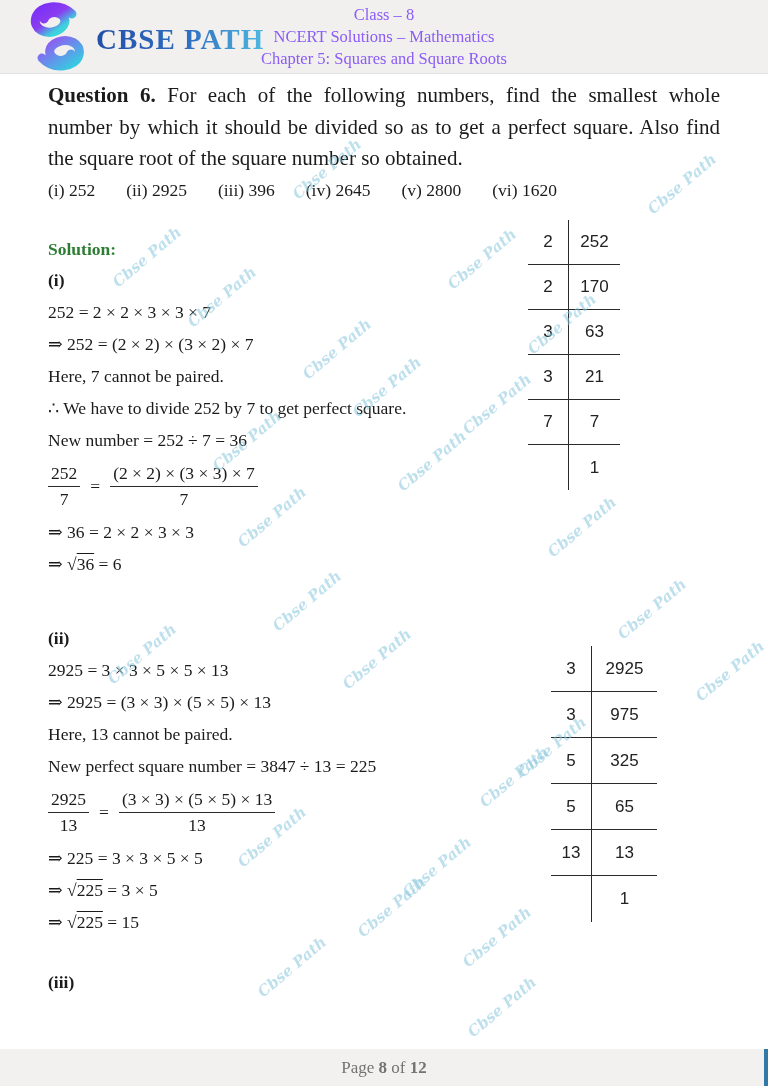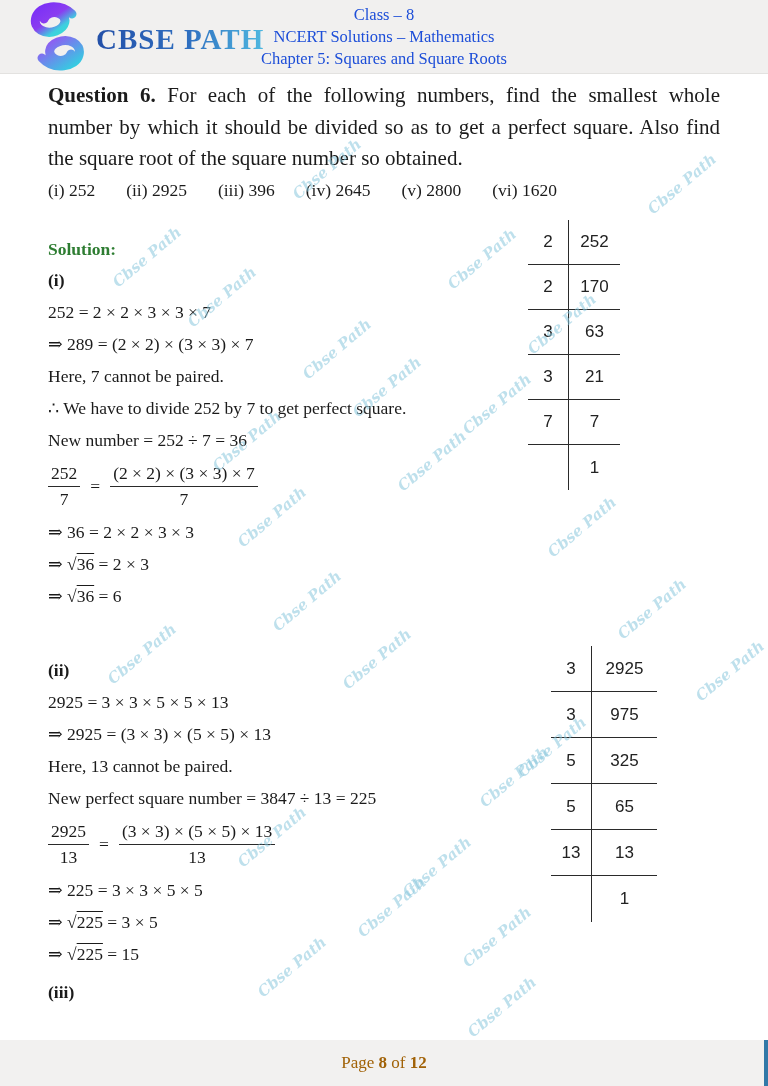--- a/index.html
+++ b/index.html
@@ -34,21 +34,21 @@
     -webkit-background-clip: text;
     background-clip: text;
     color: transparent;
   }
   .header-center {
     height: 100%;
     display: flex; flex-direction: column;
     align-items: center; justify-content: center;
     gap: 2px;
     font-size: 16.5px;
-    color: #1d4ed8;
+    color: #8b5cf6;
   }
 
   
   .main { padding: 6px 48px 0 48px; }
   .question { text-align: justify; font-size: 21px; line-height: 31.5px; }
   .q-label { font-weight: bold; }
   .parts-row {
     display: flex; gap: 31px;
     font-size: 17.5px; line-height: 31px; text-align: right;
   }
@@ -66,21 +66,21 @@
     margin: 4px 0 2px 0;
     font-size: 17.5px;
     min-height: 54px;
   }
   .frac { display: inline-flex; flex-direction: column; align-items: center; }
   .frac .num { padding: 0 3px 2px 3px; border-bottom: 1.6px solid #2a2a2a; }
   .frac .den { padding-top: 2px; }
   .rad { text-decoration: overline; }
 
   .section-gap { margin-top: 42px; }
-  .part3-label { margin-top: 6px; }
+  .part3-label { margin-top: 28px; }
 
   
   .ptable { position: absolute; font-family: "Liberation Sans", "DejaVu Sans", sans-serif; font-size: 17px; color: #222; }
   .prow { display: flex; }
   .prow.with-line { border-bottom: 1.6px solid #2a2a2a; }
   .pdiv, .pval { display: flex; align-items: center; justify-content: center; }
   .pval { border-left: 1.6px solid #2a2a2a; }
   .t0 .prow { height: 45px; }
   .t0 .pdiv { width: 40px; }
   .t0 .pval { width: 52px; }
@@ -98,25 +98,25 @@
     color: rgba(137, 198, 221, 0.55);
     transform: rotate(-40deg);
     white-space: nowrap;
     pointer-events: none;
   }
 
   
   .footer {
     position: absolute;
     left: 0; right: 0; bottom: 0;
-    height: 46px;
+    height: 37px;
     background: #f2f1f0;
     display: flex; align-items: center; justify-content: center;
     font-size: 17px;
-    color: #a16207;
+    color: #737373;
   }
   .footer b { font-weight: bold; }
   .footer-accent {
     position: absolute;
     right: 0; top: 0;
     width: 4px; height: 100%;
     background: #3279a8;
   }
 </style>
 </head>
@@ -164,37 +164,36 @@
       <span>(iv) 2645</span>
       <span>(v) 2800</span>
       <span>(vi) 1620</span>
     </div>
 
     <div class="solution-heading">Solution:</div>
 
     <div>
       <p class="sline plabel">(i)</p>
       <p class="sline">252 = 2 × 2 × 3 × 3 × 7</p>
-      <p class="sline">⇒ 289 = (2 × 2) × (3 × 3) × 7</p>
+      <p class="sline">⇒ 252 = (2 × 2) × (3 × 2) × 7</p>
       <p class="sline">Here, 7 cannot be paired.</p>
       <p class="sline">∴ We have to divide 252 by 7 to get perfect square.</p>
       <p class="sline">New number = 252 ÷ 7 = 36</p>
       <div class="frac-row">
         <span class="frac">
           <span class="num">252</span>
           <span class="den">7</span>
         </span>
         <span>=</span>
         <span class="frac">
           <span class="num">(2 × 2) × (3 × 3) × 7</span>
           <span class="den">7</span>
         </span>
       </div>
       <p class="sline">⇒ 36 = 2 × 2 × 3 × 3</p>
-      <p class="sline"><span>⇒ √</span><span class="rad">36</span><span> = 2 × 3</span></p>
       <p class="sline"><span>⇒ √</span><span class="rad">36</span><span> = 6</span></p>
     </div>
 
     <div class="section-gap">
       <p class="sline plabel">(ii)</p>
       <p class="sline">2925 = 3 × 3 × 5 × 5 × 13</p>
       <p class="sline">⇒ 2925 = (3 × 3) × (5 × 5) × 13</p>
       <p class="sline">Here, 13 cannot be paired.</p>
       <p class="sline">New perfect square number = 3847 ÷ 13 = 225</p>
       <div class="frac-row">

